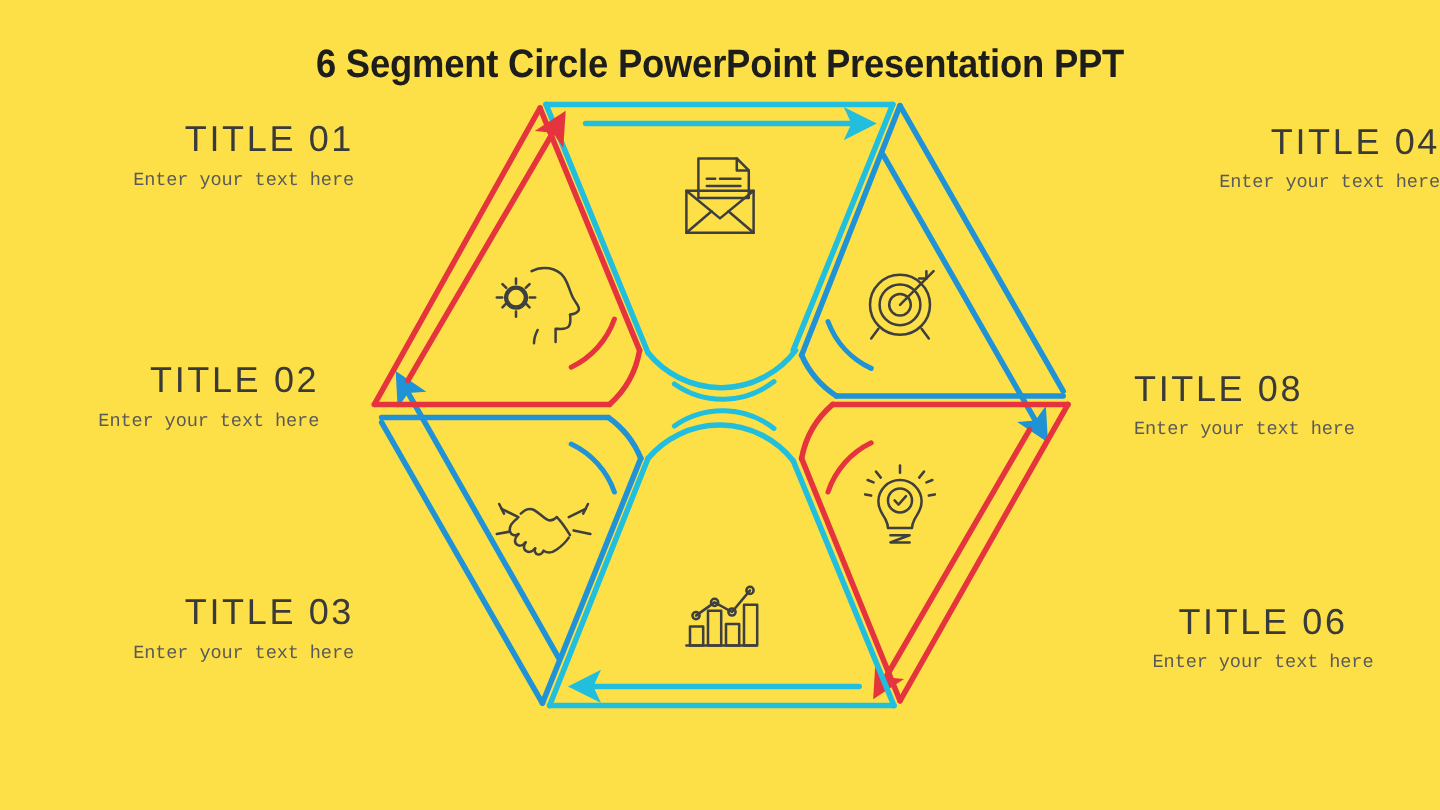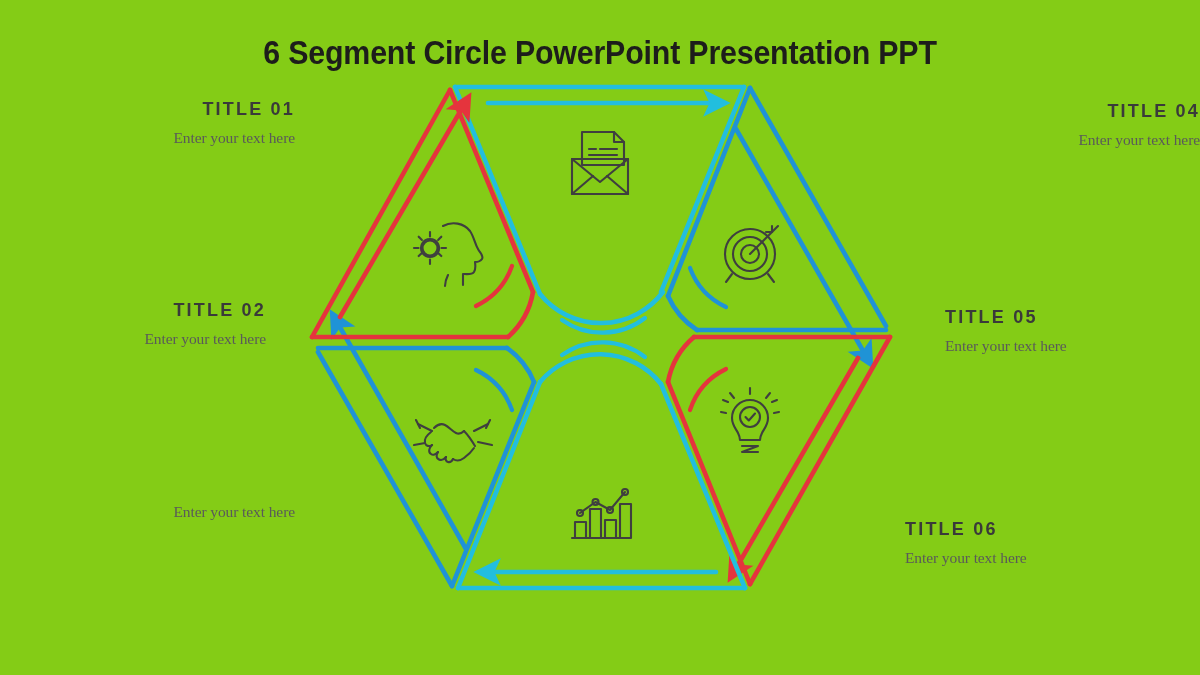--- a/index.html
+++ b/index.html
@@ -1,39 +1,39 @@
 <!DOCTYPE html>
 <html><head>
 <meta charset="utf-8">
 <style>
   html,body{margin:0;padding:0;}
   body{
     width:1200px;height:675px;background:#ffffff;overflow:hidden;
     font-family:"Liberation Sans", sans-serif;
     -webkit-font-smoothing:antialiased;
   }
-  #slide{position:relative;width:1200px;height:675px;background:#84cc16;}
+  #slide{position:relative;width:1200px;height:675px;background:#fde047;}
 
   #title{
     position:absolute;left:0;top:34px;width:1200px;text-align:center;
     font-family:"Liberation Sans", sans-serif;
     font-size:33px;font-weight:bold;color:#1d1d1b;
     letter-spacing:-0.2px;
     transform:scaleX(0.92);transform-origin:center top;
     white-space:nowrap;
   }
 
   .label{position:absolute;}
   .label .t{
     font-family:"Liberation Sans", sans-serif;
-    font-size:18px;font-weight:bold;color:#3a3a3a;letter-spacing:2.2px;
+    font-size:30px;font-weight:normal;color:#3a3a3a;letter-spacing:2.2px;
     white-space:nowrap;line-height:1.1;
   }
   .label .s{
-    font-family:Liberation Serif, serif;
+    font-family:Liberation Mono, monospace;
     font-size:15.5px;font-weight:normal;color:#5a5a5a;letter-spacing:-0.1px;
     white-space:nowrap;margin-top:9px;line-height:1.1;
   }
   .label.left{text-align:right;}
   .label.right{text-align:left;}
 
   #diagram{position:absolute;left:0;top:0;width:1200px;height:675px;}
   #diagram svg{display:block;}
   .wedge-hit{fill:transparent;}
 </style>
@@ -48,34 +48,35 @@
     <div class="t">TITLE  01</div>
     <div class="s">Enter your text here</div>
   </div>
 
   <div class="label left" style="left:0;top:301px;width:250px;margin-left:16px;">
     <div class="t">TITLE  02</div>
     <div class="s">Enter your text here</div>
   </div>
 
   <div class="label left" style="left:0;top:494px;width:295px;">
+    <div class="t">TITLE  03</div>
     <div class="s">Enter your text here</div>
   </div>
 
   <div class="label right" style="left:905px;top:102px;width:295px;text-align:right;">
     <div class="t">TITLE  04</div>
     <div class="s">Enter your text here</div>
   </div>
 
   <div class="label right" style="left:945px;top:308px;width:255px;">
-    <div class="t">TITLE  05</div>
-    <div class="s">Enter your text here</div>
-  </div>
-
-  <div class="label right" style="left:905px;top:520px;width:295px;">
+    <div class="t">TITLE  08</div>
+    <div class="s">Enter your text here</div>
+  </div>
+
+  <div class="label right" style="left:905px;top:502px;width:295px;text-align:center;">
     <div class="t">TITLE  06</div>
     <div class="s">Enter your text here</div>
   </div>
 
   <div id="diagram">
     <svg width="1200" height="675" viewBox="0 0 1200 675" xmlns="http://www.w3.org/2000/svg">
       <defs>
 
         <marker id="ah-cyan" markerWidth="7" markerHeight="7" refX="3.2" refY="3.5" orient="auto" markerUnits="strokeWidth">
           <path d="M0.4,0.5 L6.4,3.5 L0.4,6.5 L1.8,3.5 Z" fill="#22bede"></path>

